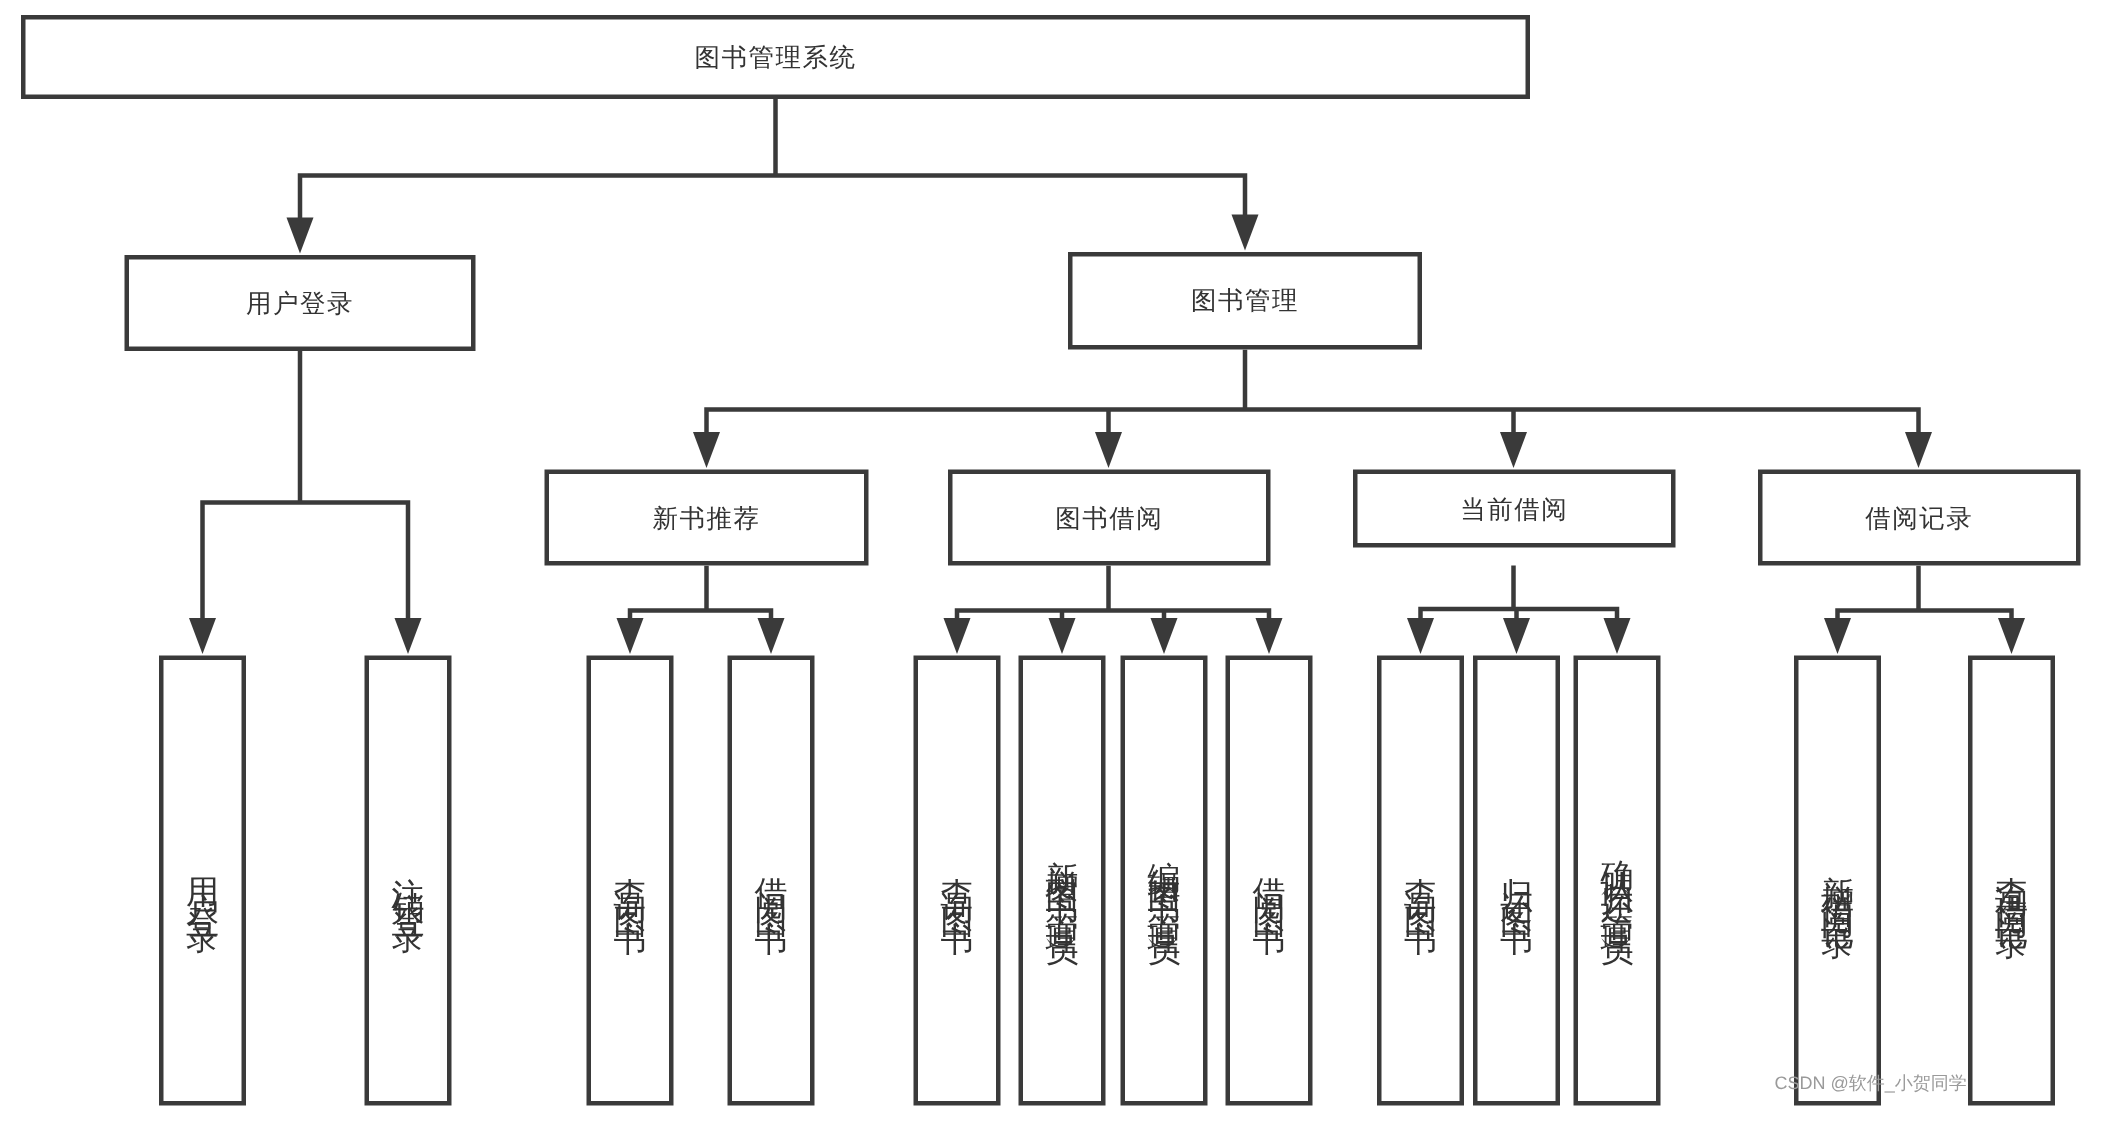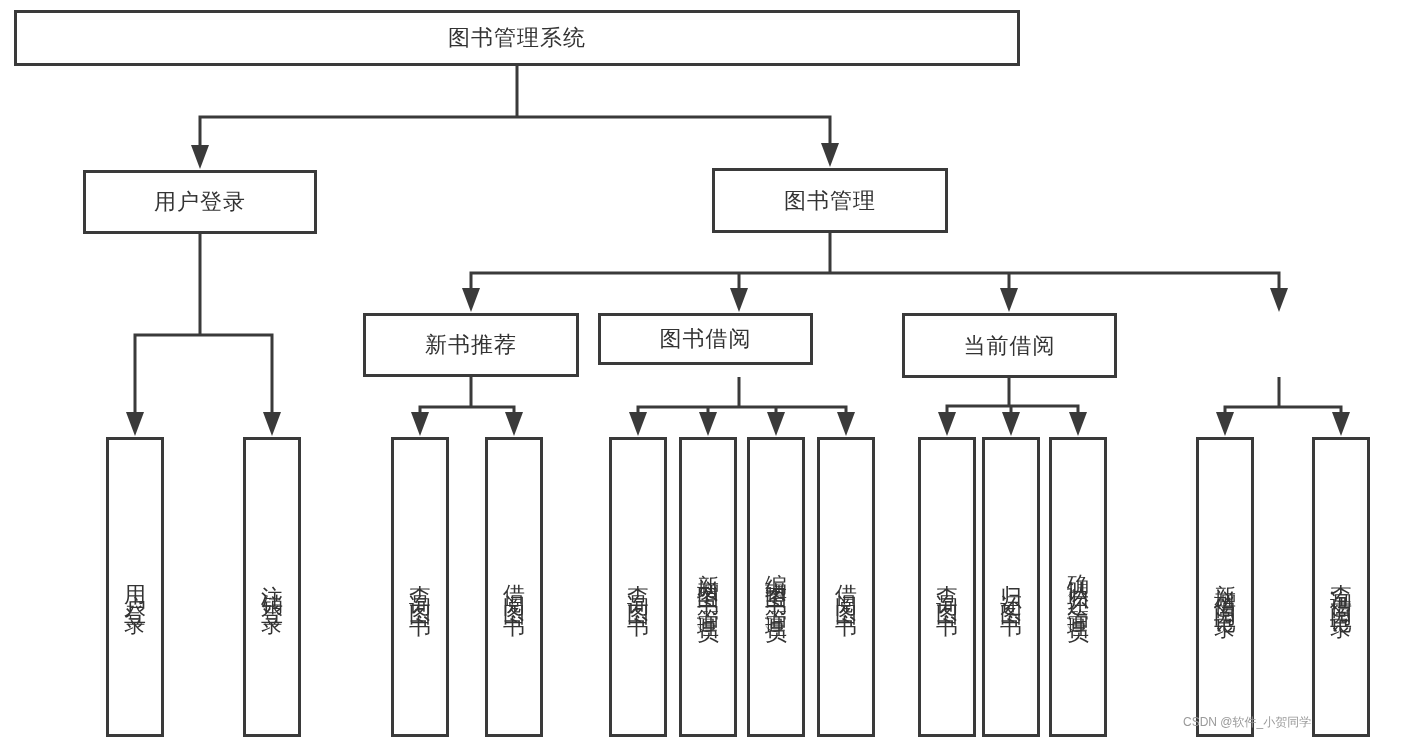--- a/index.html
+++ b/index.html
@@ -22,21 +22,21 @@
     box-sizing: border-box;
     border: 3px solid #3a3a3a;
     background: #ffffff;
     color: #333333;
     display: flex;
     align-items: center;
     justify-content: center;
     z-index: 2;
   }
   .hnode {
-    font-size: 22px;
+    font-size: 17px;
     letter-spacing: 1px;
     text-align: center;
   }
   .vnode {
     top: 437px;
     width: 58px;
     height: 300px;
     writing-mode: vertical-rl;
     text-orientation: mixed;
     font-size: 22px;
@@ -117,22 +117,23 @@
                M1332 412h18l-9 24z"></path>
     </g>
   </svg>
 
   <div class="node hnode" style="left:14px; top:10px; width:1006px; height:56px;">图书管理系统</div>
 
   <div class="node hnode" style="left:83px; top:170px; width:234px; height:64px;">用户登录</div>
   <div class="node hnode" style="left:363px; top:313px; width:216px; height:64px;">新书推荐</div>
 
   <div class="node hnode" style="left:712px; top:168px; width:236px; height:65px;">图书管理</div>
-  <div class="node hnode" style="left:598px; top:313px; width:215px; height:52px;">图书借阅</div>
-  <div class="node hnode" style="left:902px; top:313px; width:215px; height:65px;">当前借阅</div>
+  <div class="node hnode" style="left:632px; top:313px; width:215px; height:64px;">图书借阅</div>
+  <div class="node hnode" style="left:902px; top:313px; width:215px; height:52px;">当前借阅</div>
+  <div class="node hnode" style="left:1172px; top:313px; width:215px; height:64px;">借阅记录</div>
 
   <div class="node vnode" style="left:106px;">用户登录</div>
   <div class="node vnode" style="left:243px;">注销登录</div>
 
   <div class="node vnode" style="left:391px;">查询图书</div>
   <div class="node vnode" style="left:485px;">借阅图书</div>
 
   <div class="node vnode" style="left:609px;">查询图书</div>
   <div class="node vnode long" style="left:679px;">新增图书（管理员）</div>
   <div class="node vnode long" style="left:747px;">编辑图书（管理员）</div>

